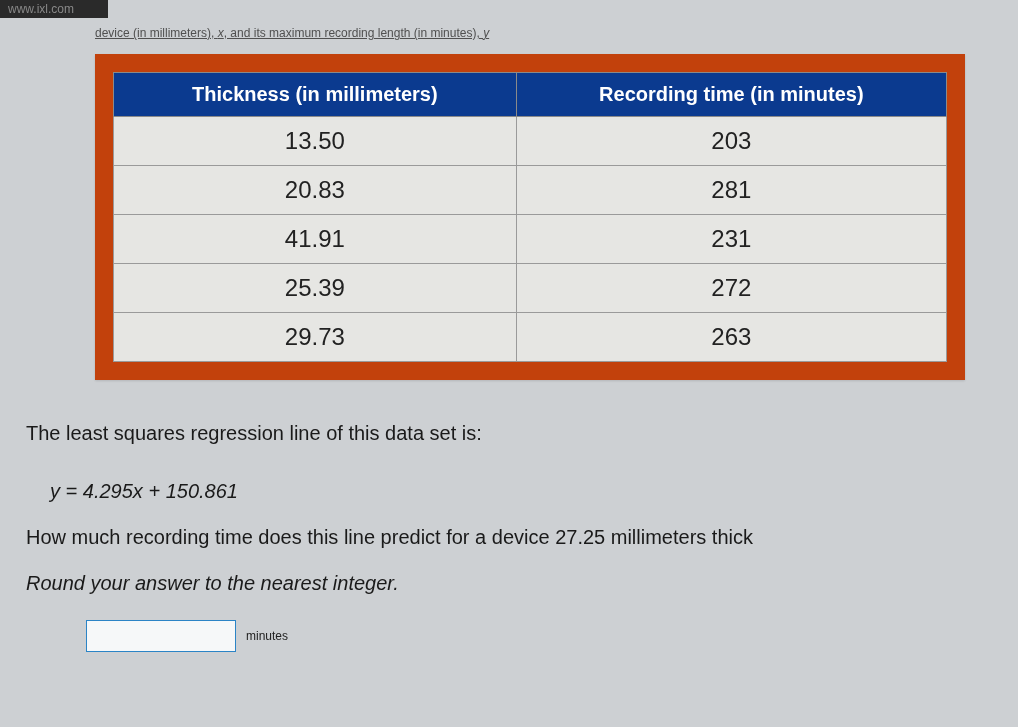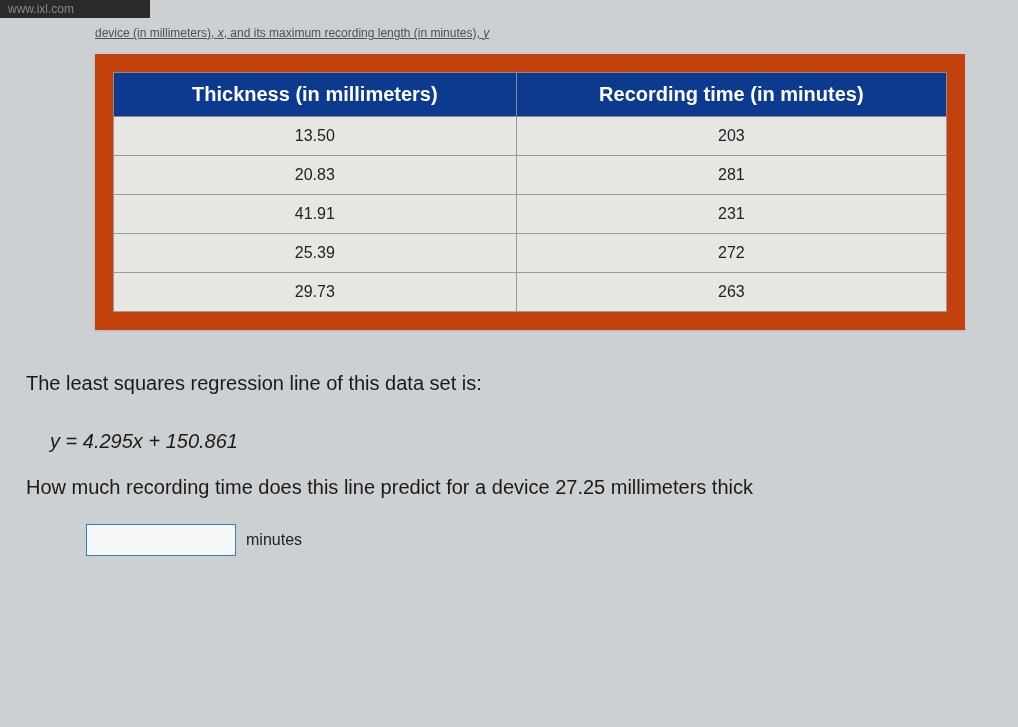--- a/index.html
+++ b/index.html
@@ -14,21 +14,21 @@
       height: 727px;
       overflow: hidden;
       position: relative;
     }
     .url-bar {
       background: #2a2a2a;
       color: #888;
       font-size: 12px;
       padding: 2px 8px;
       height: 18px;
-      width: 150px;
+      width: 108px;
     }
     .content {
       padding: 0 0 0 0;
     }
     .intro-text {
       color: #505050;
       font-size: 12px;
       padding: 8px 0 14px 95px;
       text-decoration: underline;
     }
@@ -52,21 +52,21 @@
       color: #fff;
       font-weight: 600;
       text-align: center;
       padding: 10px 14px;
       font-size: 20px;
       border: 1px solid #8a8a8a;
     }
     .data-table td {
       text-align: center;
       padding: 10px 14px;
-      font-size: 16px;
+      font-size: 24px;
       color: #222;
       border: 1px solid #9a9a9a;
       background: #e6e6e3;
     }
     .below {
       padding: 34px 0 0 26px;
       color: #1a1a1a;
       font-size: 20px;
       line-height: 1.9;
     }
@@ -90,21 +90,21 @@
     }
     .answer-input {
       width: 150px;
       height: 32px;
       border: 1px solid #2b84c6;
       background: #f6f8f9;
       font-size: 18px;
       padding: 2px 6px;
     }
     .unit-label {
-      font-size: 16px;
+      font-size: 12px;
       color: #222;
     }
   </style>
 </head>
 <body>
 
 <div class="url-bar">www.ixl.com</div>
 
 <div class="content">
   <div class="intro-text">
@@ -141,18 +141,19 @@
           <td>263</td>
         </tr>
       </tbody>
     </table>
   </div>
 
   <div class="below">
     <p>The least squares regression line of this data set is:</p>
     <p class="equation">y = 4.295x + 150.861</p>
     <p>How much recording time does this line predict for a device 27.25 millimeters thick</p>
+    <p class="instruction-italic">Round your answer to the nearest integer.</p>
     <div class="answer-row">
       <input class="answer-input" type="text" placeholder="" style="">
       <span class="unit-label">minutes</span>
     </div>
   </div>
 </div>
 
 </body></html>

